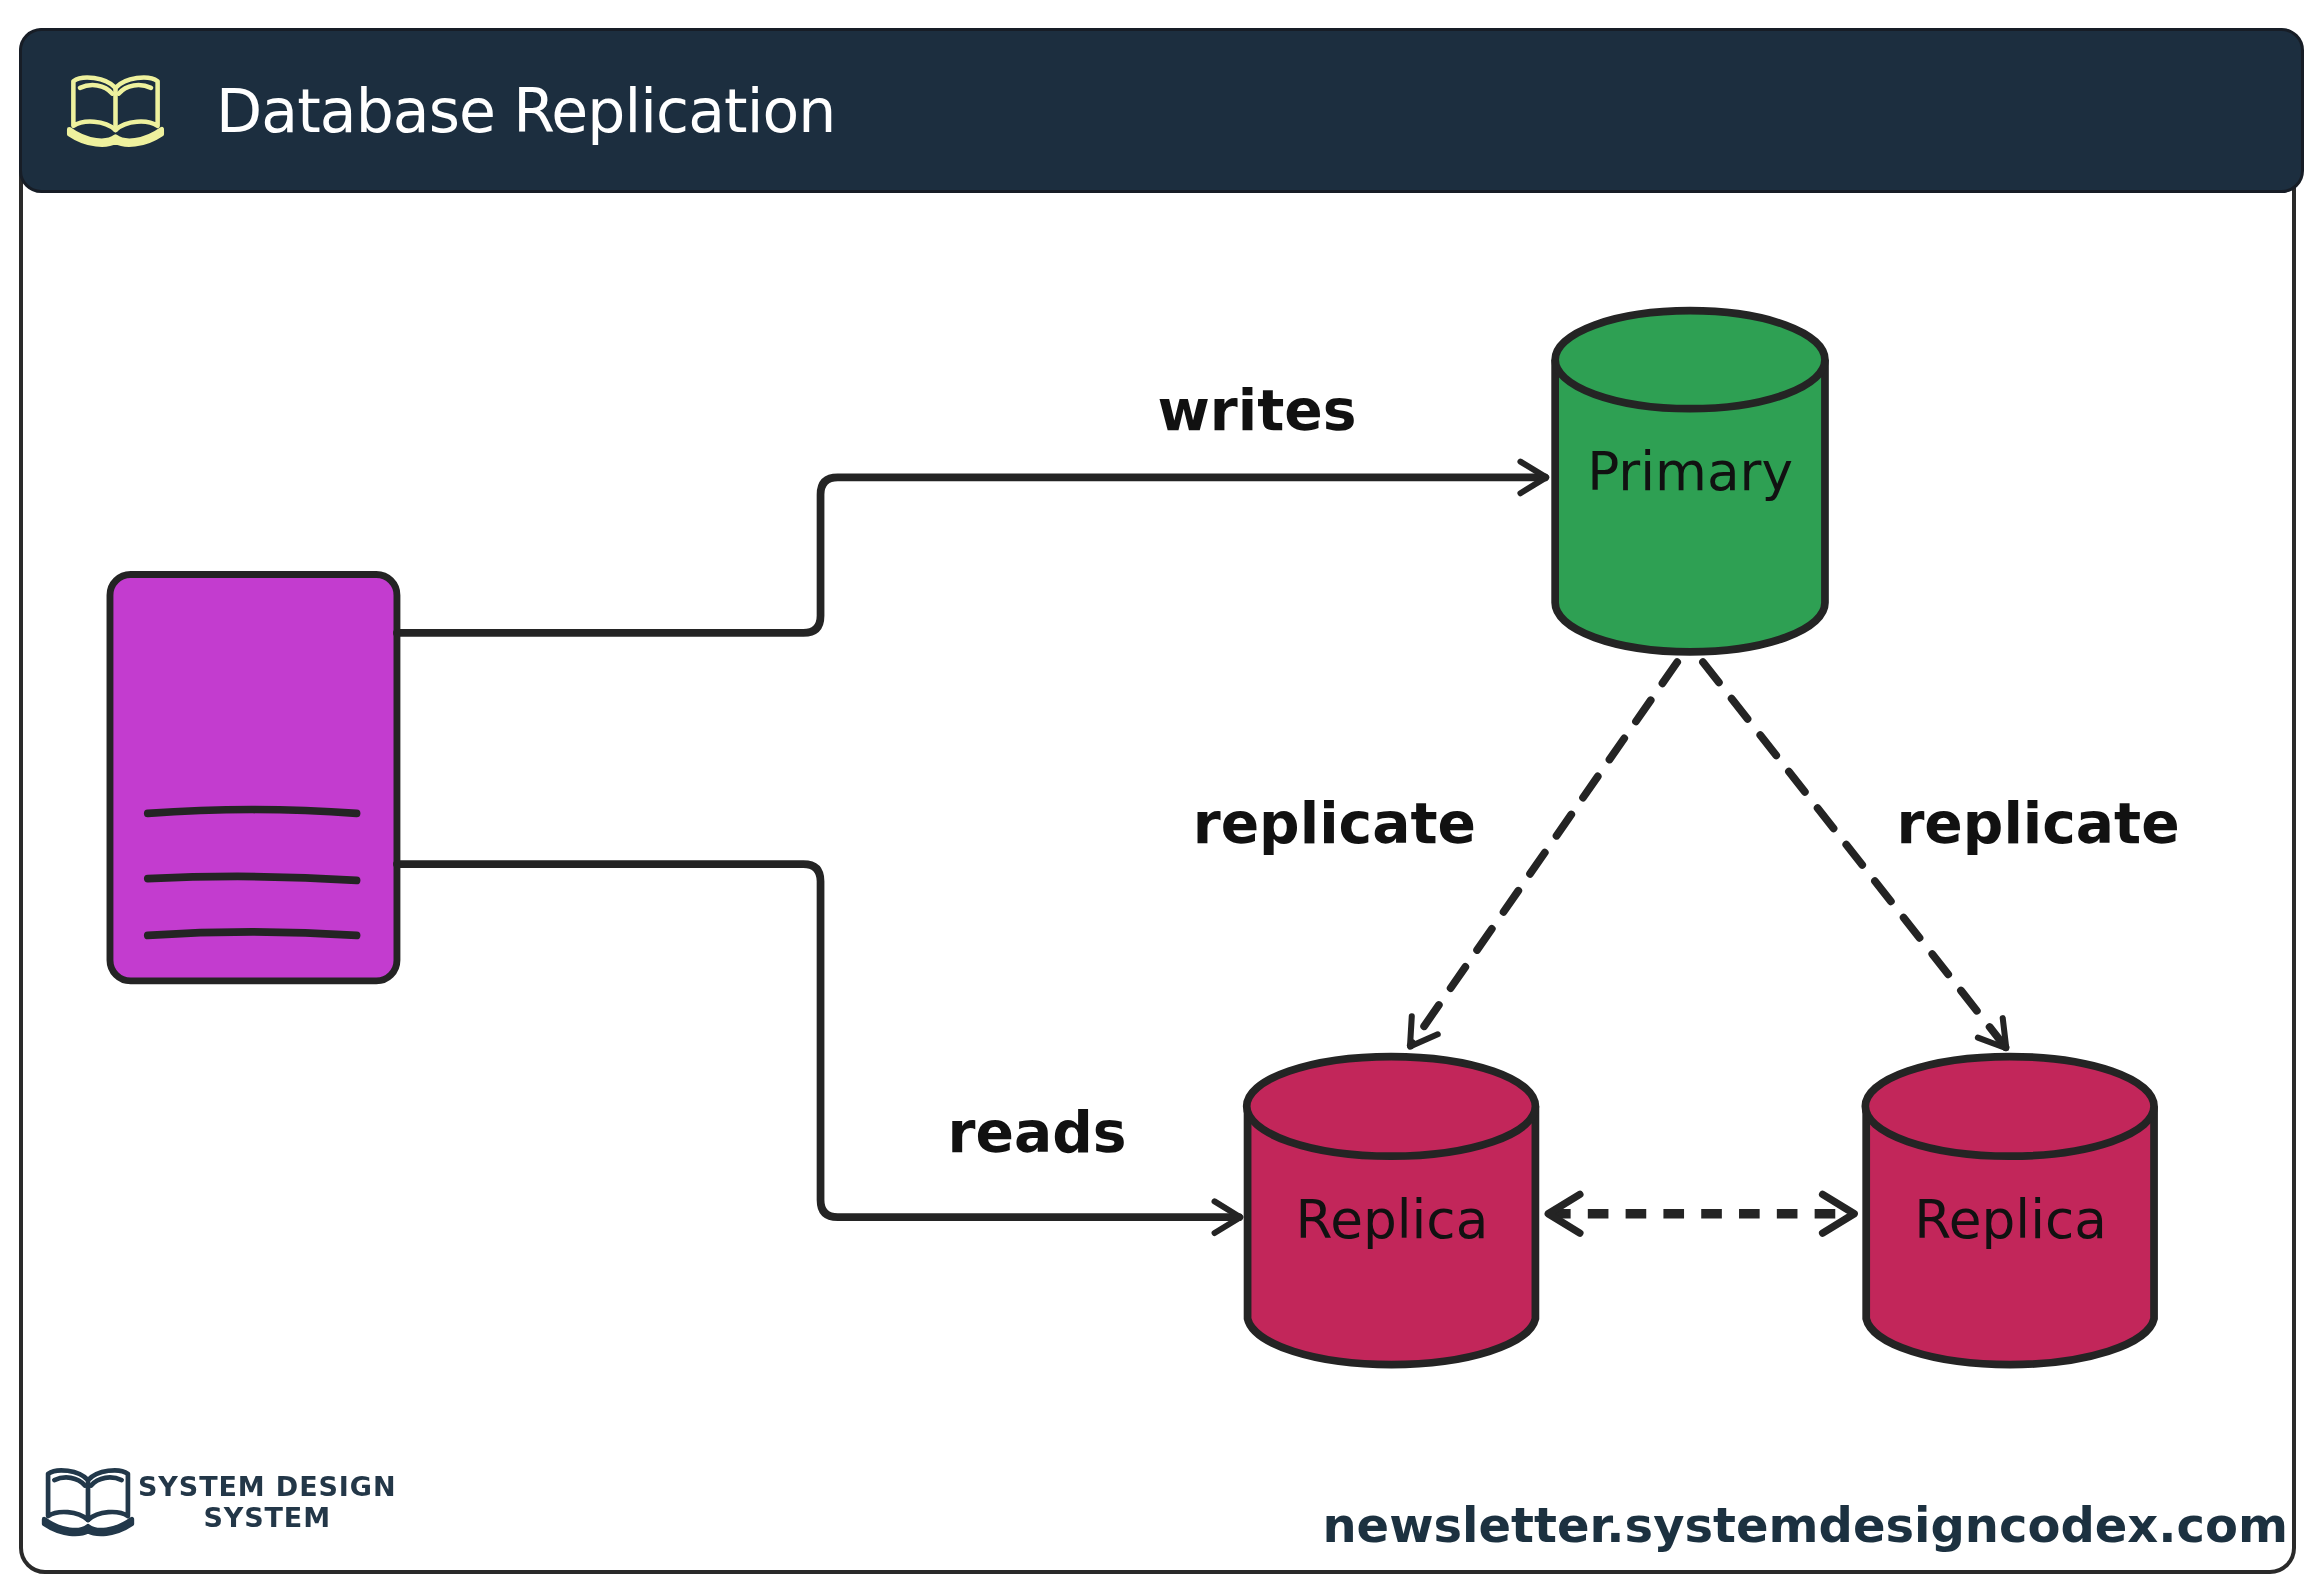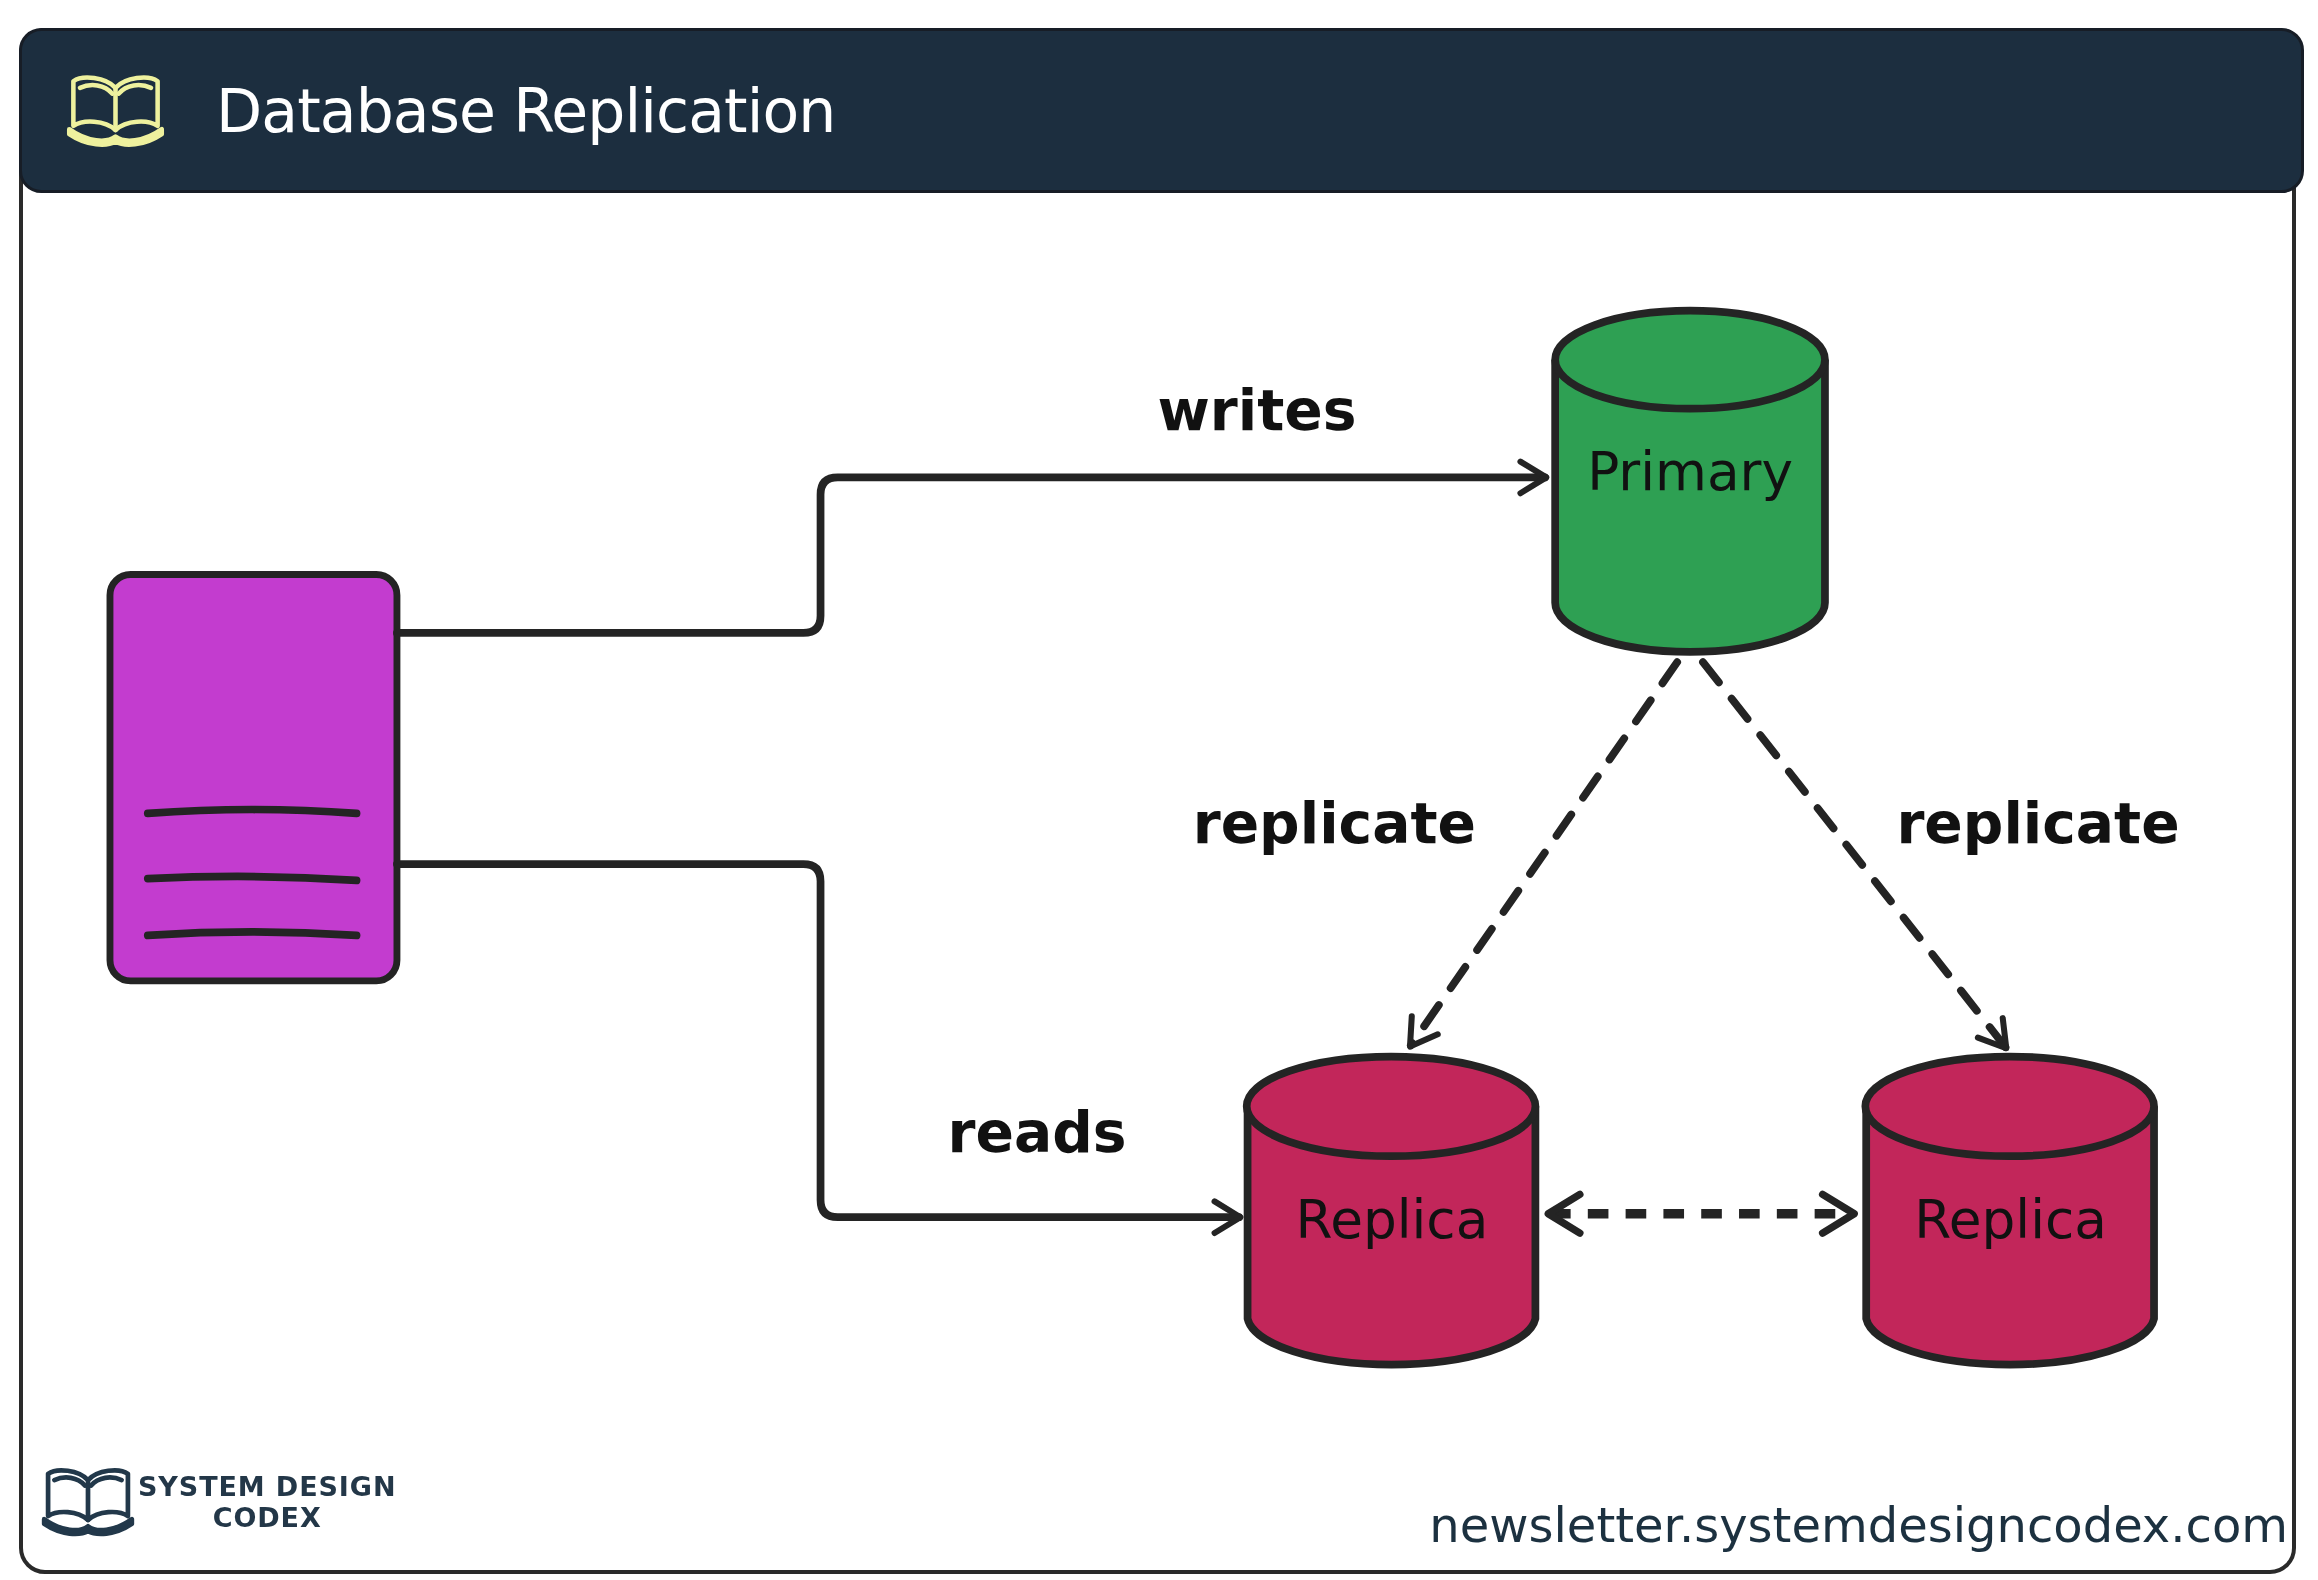--- a/index.html
+++ b/index.html
@@ -80,21 +80,21 @@
     letter-spacing: 0.9px;
     line-height: 1.15;
     text-align: center;
     white-space: nowrap;
   }
   .footer-url {
     position: absolute;
     right: 31px; top: 1481px;
     color: #1c3140;
     font-size: 48px;
-    font-weight: 400;
+    font-weight: 700;
     z-index: 3;
     white-space: nowrap;
   }
 </style>
 </head>
 <body>
 
 <div class="stage">
 
   <div class="canvas-border"></div>
@@ -164,20 +164,20 @@
       <g fill="none" stroke="#22384a" stroke-width="6" stroke-linecap="round" stroke-linejoin="round">
         <path d="M60,18 C48,5 20,2 9,10 L9,64 C21,56 47,57 60,69 C73,57 99,56 111,64 L111,10 C100,2 72,5 60,18 Z"></path>
         <path d="M60,20 L60,69"></path>
         <path d="M17,18 C30,12 47,14 56,25"></path>
         <path d="M103,18 C90,12 73,14 64,25"></path>
         <path d="M4,68 C26,84 50,85 60,77 C70,85 94,84 116,68 L116,74 C94,89 70,89 60,83 C50,89 26,89 4,74 Z"></path>
       </g>
     </svg>
     <div class="logo-text">
       <div>SYSTEM DESIGN</div>
-      <div>CODEX</div>
+      <div>SYSTEM</div>
     </div>
   </div>
 
   <div class="footer-url">newsletter.systemdesigncodex.com</div>
 
 </div>
 
 
 </body></html>

